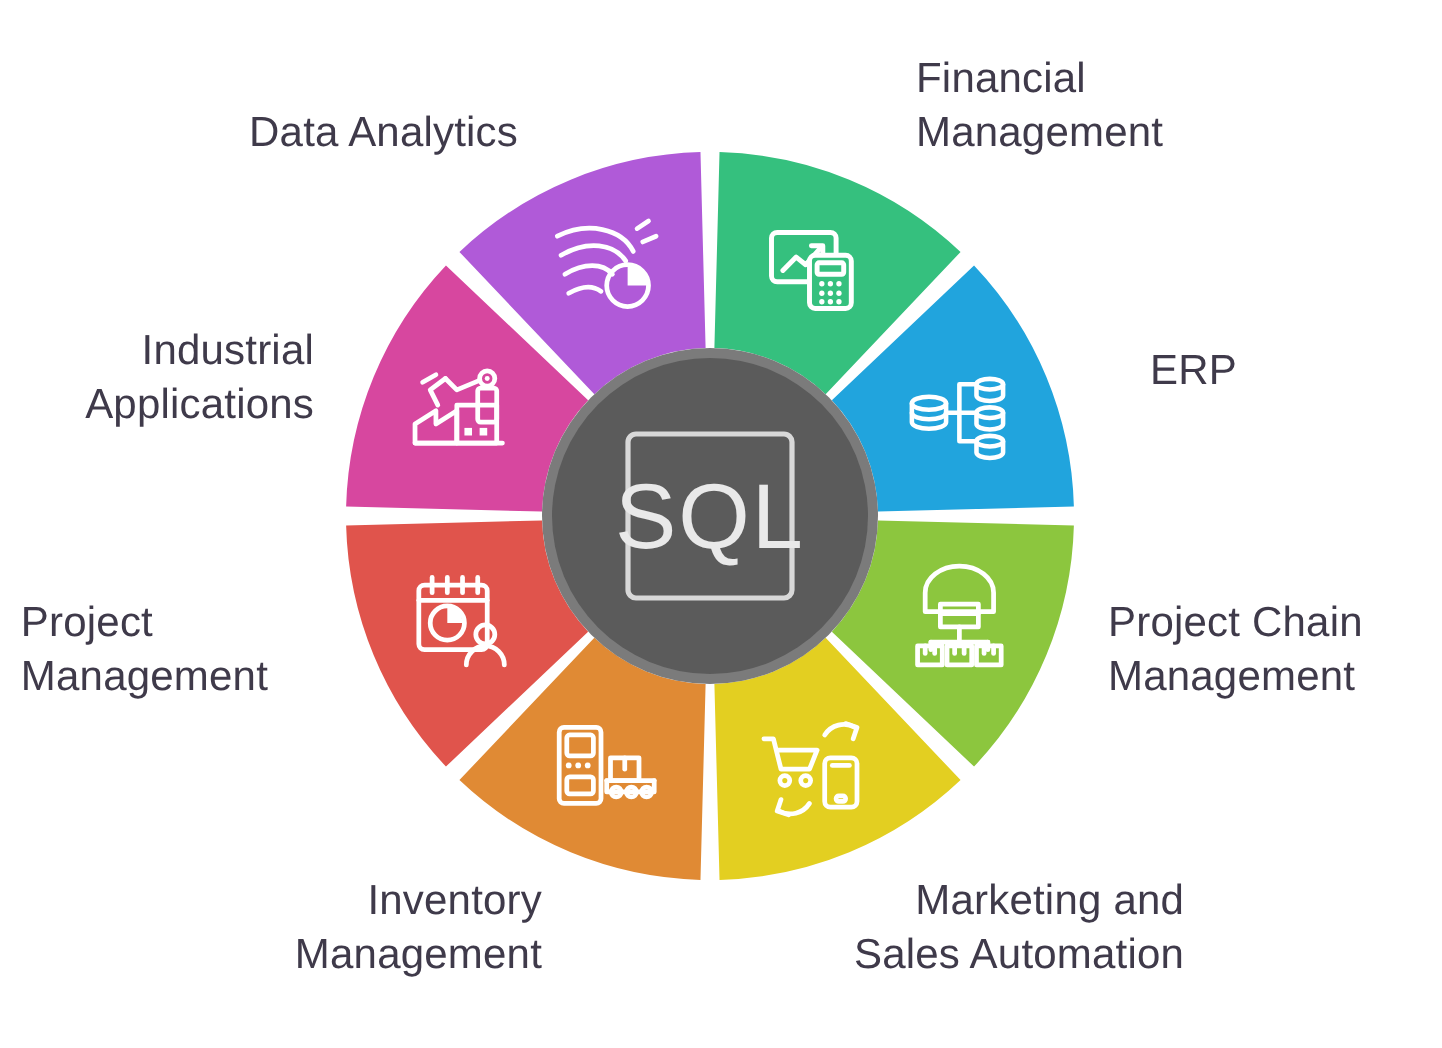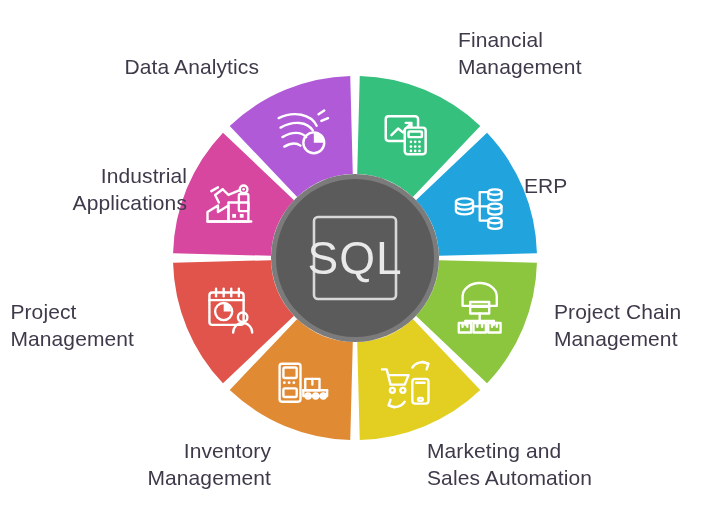--- a/index.html
+++ b/index.html
@@ -22,26 +22,26 @@
   .seg-label {
     position: absolute;
     color: #3f3a4a;
     font-size: 21px;
     line-height: 27px;
     font-family: "Liberation Sans", sans-serif;
     white-space: pre-line;
     letter-spacing: 0.1px;
   }
   .lbl-financial   { left: 424px; top: 26px;  text-align: left; margin-left: 34px; }
-  .lbl-erp         { left: 524px; top: 172px; text-align: left; }
+  .lbl-erp         { left: 575px; top: 172px; text-align: left; }
   .lbl-supply      { left: 554px; top: 298px; text-align: left; }
-  .lbl-marketing   { left: 427px; top: 437px; text-align: left; }
+  .lbl-marketing   { left: 427px; top: 437px; text-align: right; }
   .lbl-inventory   { right: 450px; top: 437px; text-align: right; }
   .lbl-project     { right: 587px; top: 298px; text-align: left; }
-  .lbl-industrial  { right: 534px; top: 162px; text-align: right; }
+  .lbl-industrial  { right: 564px; top: 162px; text-align: right; }
   .lbl-data        { right: 462px; top: 53px;  text-align: right; }
 </style>
 </head>
 <body>
 
 <svg id="wheel-canvas" width="721" height="524" viewBox="0 0 721 524">
 
   <g>
     <path id="seg-path-0" fill="#35c07e" stroke="none" d="M357.20,174.03 A84,84 0 0 1 412.82,197.07 L480.28,125.98 A182,182 0 0 0 359.76,76.06 Z"></path>
     <g id="icon-0" fill="none" stroke="#ffffff" stroke-width="2.6" stroke-linecap="round" stroke-linejoin="round" transform="translate(406.65,133.31) scale(0.95)">

